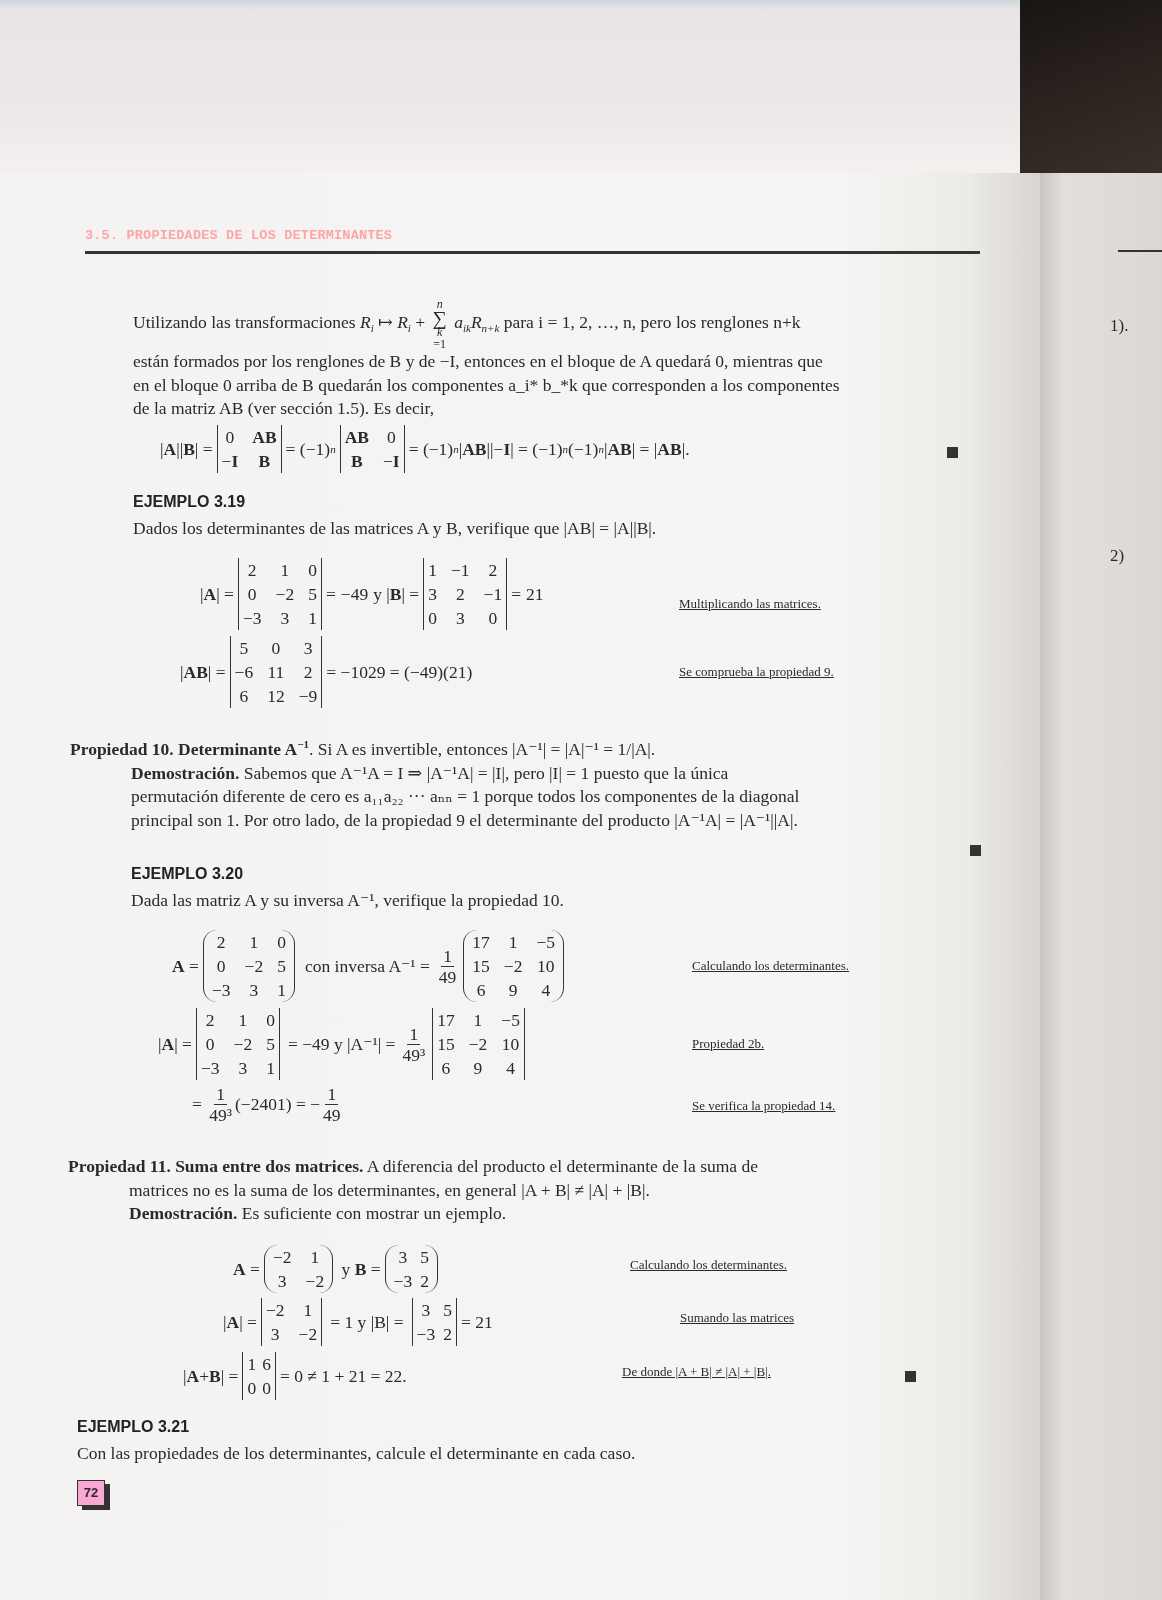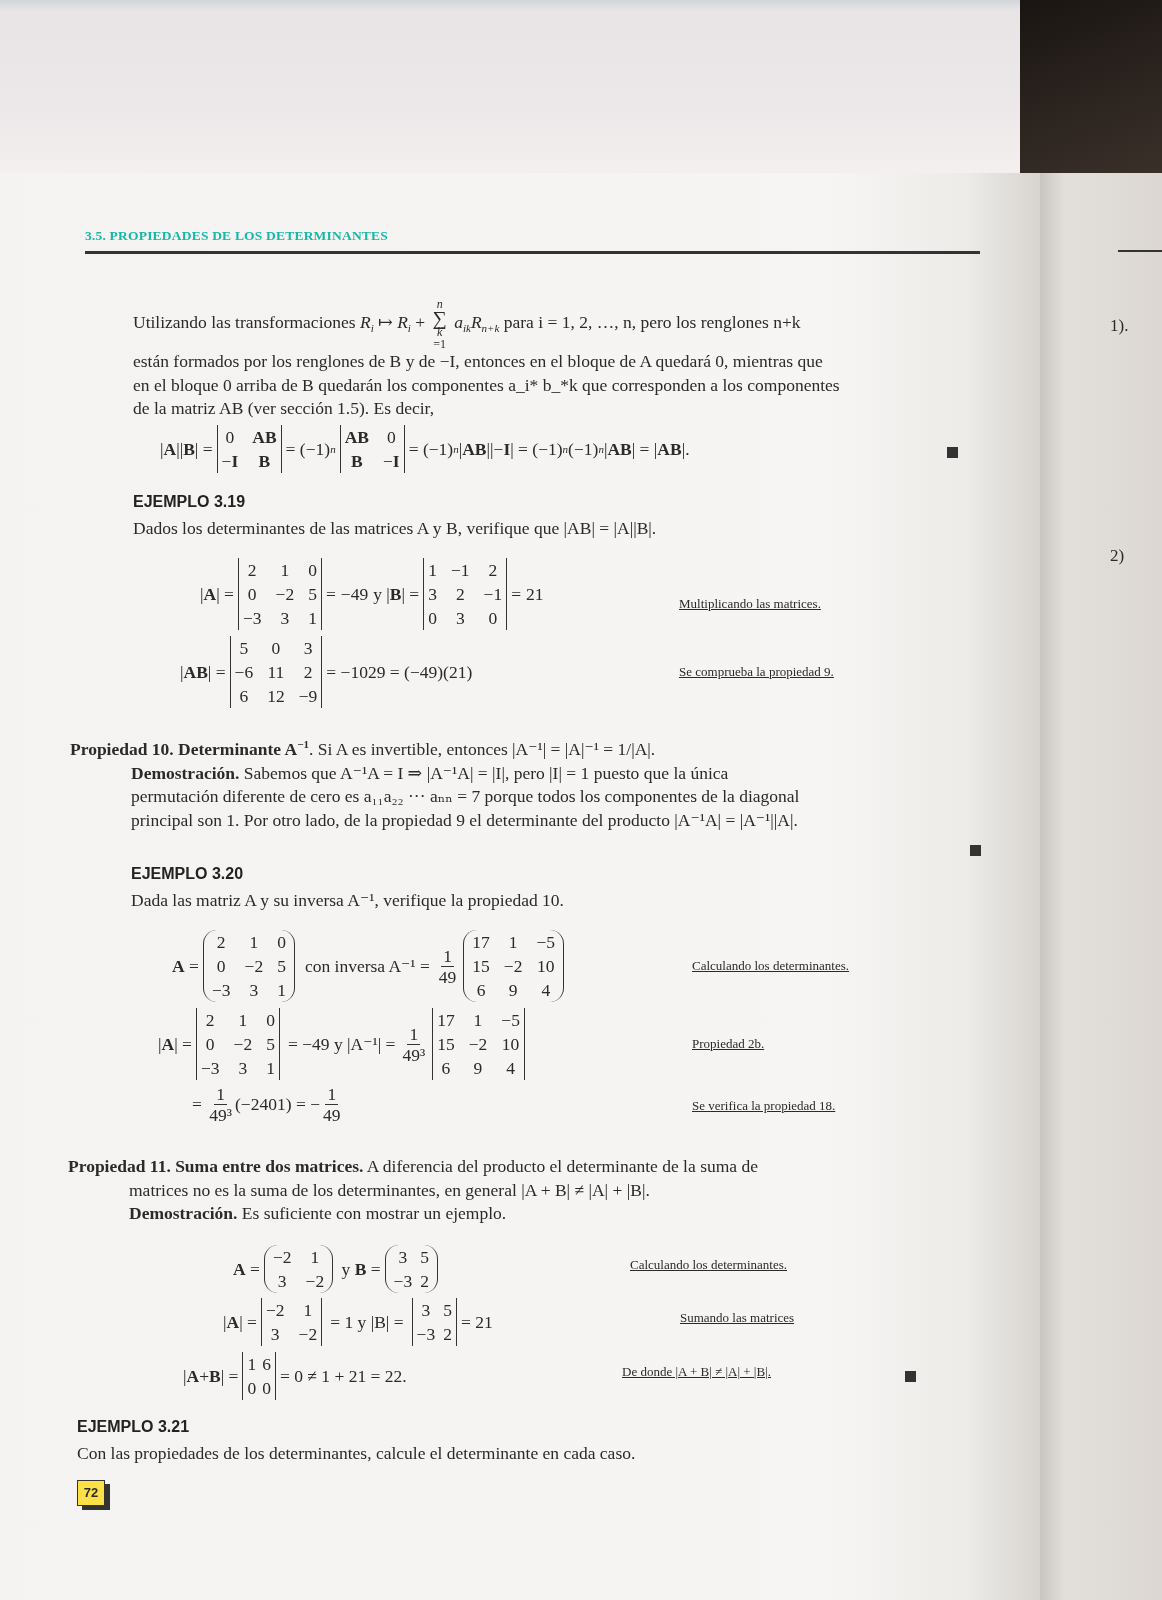--- a/index.html
+++ b/index.html
@@ -10,39 +10,39 @@
   .top-sheet:after{content:"";position:absolute;right:-60px;top:0;width:60px;height:175px;
        background:linear-gradient(100deg,#e8e4e4 0%,#e8e4e4 40%,transparent 41%);}
   .dark-corner{position:absolute;left:1020px;top:0;width:142px;height:175px;
        background:linear-gradient(160deg,#1a1512,#3a302a);}
   .page{position:absolute;left:0;top:173px;width:1040px;height:1427px;
        background:linear-gradient(90deg,#f4f3f1 0%,#f6f5f3 80%,#ecebe8 93%,#d8d4d0 100%);}
   .next-page{position:absolute;left:1040px;top:173px;width:122px;height:1427px;
        background:linear-gradient(90deg,#c9c4bf 0%,#e2dfdb 20%,#dcd7d2 100%);}
   .next-page .rule{position:absolute;left:78px;top:77px;width:44px;height:2px;background:#333;}
   .next-page .lbl{position:absolute;left:70px;font-size:17px;}
-  .header{position:absolute;left:85px;top:228px;font-family:Liberation Serif, serif;
-       font-weight:bold;font-size:13.5px;letter-spacing:0.2px;color:#14b8a6;}
+  .header{position:absolute;left:85px;top:228px;font-family:Liberation Mono, monospace;
+       font-weight:bold;font-size:13.5px;letter-spacing:0.2px;color:#fca5a5;}
   .header-rule{position:absolute;left:85px;top:251px;width:895px;height:3px;background:#333;}
   .p{position:absolute;font-size:17.5px;line-height:23.5px;}
   .ej{position:absolute;font-family:"Liberation Sans",sans-serif;font-weight:bold;font-size:16px;color:#222;}
   .b{font-weight:bold;}
   .i{font-style:italic;}
   sup{font-size:11px;vertical-align:7px;line-height:0;}
   sub{font-size:11px;vertical-align:-4px;line-height:0;}
   .qed{display:inline-block;width:11px;height:11px;background:#333;position:absolute;}
   .eq{position:absolute;font-size:17.5px;display:flex;align-items:center;white-space:nowrap;}
   .mat{display:inline-grid;margin:0 4px;padding:0 4px;text-align:center;column-gap:14px;row-gap:0;line-height:24px;}
   .det{border-left:1.5px solid #333;border-right:1.5px solid #333;}
   .paren{border-left:1.5px solid #333;border-right:1.5px solid #333;border-radius:14px;padding:0 8px;}
   .frac{display:inline-flex;flex-direction:column;align-items:center;margin:0 3px;line-height:20px;}
   .frac .num{border-bottom:1px solid #333;padding:0 2px;}
   .note{position:absolute;font-size:13px;text-decoration:underline;}
   .pagenum{position:absolute;left:77px;top:1480px;width:26px;height:24px;border:1.5px solid #333;
-       background:#fde047;font-family:"Liberation Sans",sans-serif;font-weight:bold;font-size:13px;
+       background:#f9a8d4;font-family:"Liberation Sans",sans-serif;font-weight:bold;font-size:13px;
        text-align:center;line-height:24px;box-shadow:5px 4px 0 #333;}
   .sumsym{display:inline-flex;flex-direction:column;align-items:center;line-height:12px;font-size:12px;vertical-align:middle;margin:0 3px;}
   .sumsym .big{font-size:20px;line-height:16px;}
 </style>
 </head>
 <body>
 
 <div class="top-sheet"></div>
 <div class="dark-corner"></div>
 
@@ -134,21 +134,21 @@
   <span>= −1029 = (−49)(21)</span>
 </div>
 <div class="note" style="left:679px;top:664px;text-align:right;">Se comprueba la propiedad 9.</div>
 
 <div class="p" style="left:70px;top:738px;width:920px;">
   <div style="white-space:nowrap">
     <span class="b">Propiedad 10. Determinante A</span><sup class="b">−1</sup><span>. Si A es invertible, entonces |A⁻¹| = |A|⁻¹ = 1/|A|.</span>
   </div>
   <div style="padding-left:61px;text-align:justify;">
     <div style="white-space:nowrap"><span class="b">Demostración.</span><span> Sabemos que A⁻¹A = I ⇒ |A⁻¹A| = |I|, pero |I| = 1 puesto que la única</span></div>
-    <div>permutación diferente de cero es a₁₁a₂₂ ··· aₙₙ = 7 porque todos los componentes de la diagonal</div>
+    <div>permutación diferente de cero es a₁₁a₂₂ ··· aₙₙ = 1 porque todos los componentes de la diagonal</div>
     <div>principal son 1. Por otro lado, de la propiedad 9 el determinante del producto |A⁻¹A| = |A⁻¹||A|.</div>
   </div>
 </div>
 <span class="qed" style="left:970px;top:845px;"></span>
 
 <div class="ej" style="left:131px;top:865px;">EJEMPLO 3.20</div>
 <div class="p" style="left:131px;top:889px;">Dada las matriz A y su inversa A⁻¹, verifique la propiedad 10.</div>
 
 <div class="eq" style="left:172px;top:930px;">
   <span class="b">A</span>&nbsp;=
@@ -217,21 +217,21 @@
 <div class="eq" style="left:192px;top:1084px;">
   =&nbsp;<span class="frac">
       <span class="num">1</span>
       <span>49³</span>
     </span><span>(−2401) = −</span>
   <span class="frac">
       <span class="num">1</span>
       <span>49</span>
     </span>
 </div>
-<div class="note" style="left:692px;top:1098px;">Se verifica la propiedad 18.</div>
+<div class="note" style="left:692px;top:1098px;">Se verifica la propiedad 14.</div>
 
 <div class="p" style="left:68px;top:1155px;width:920px;">
   <div style="white-space:nowrap"><span class="b">Propiedad 11. Suma entre dos matrices.</span><span> A diferencia del producto el determinante de la suma de</span></div>
   <div style="padding-left:61px">matrices no es la suma de los determinantes, en general |A + B| ≠ |A| + |B|.</div>
   <div style="padding-left:61px"><span class="b">Demostración.</span><span> Es suficiente con mostrar un ejemplo.</span></div>
 </div>
 
 <div class="eq" style="left:233px;top:1245px;">
   <span class="b">A</span>&nbsp;=
   <span class="mat paren" style="grid-template-columns:auto auto;">

